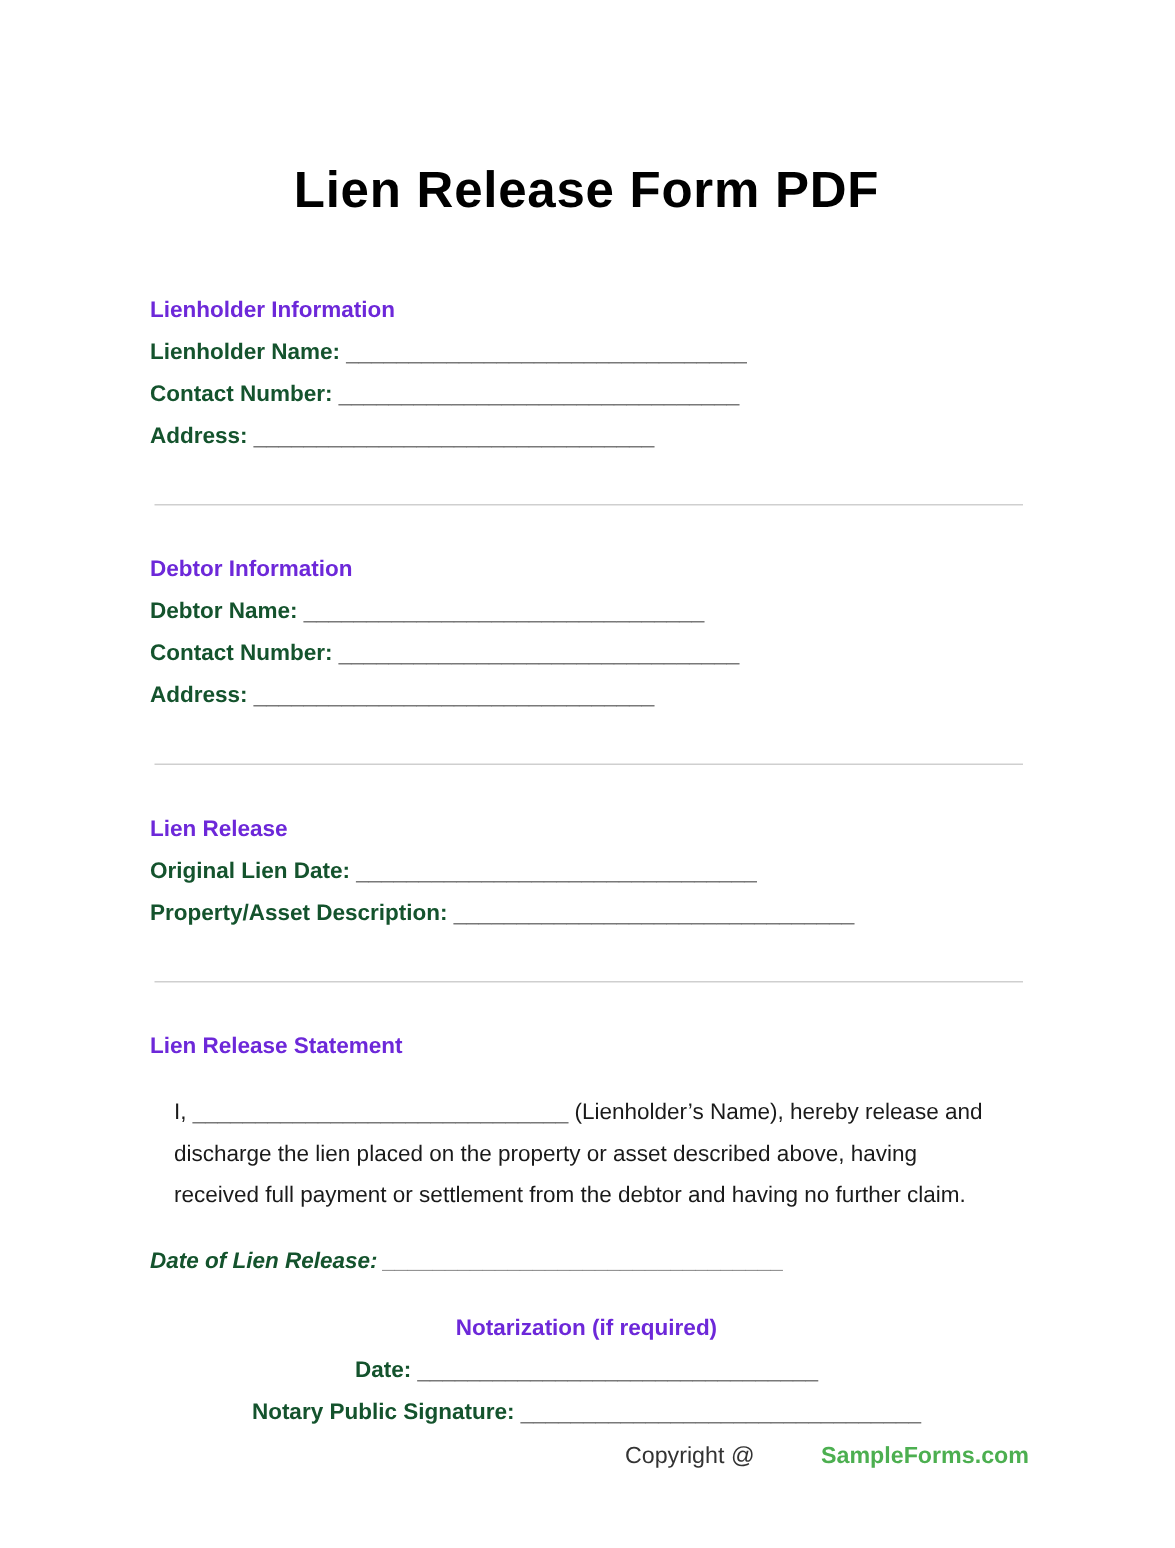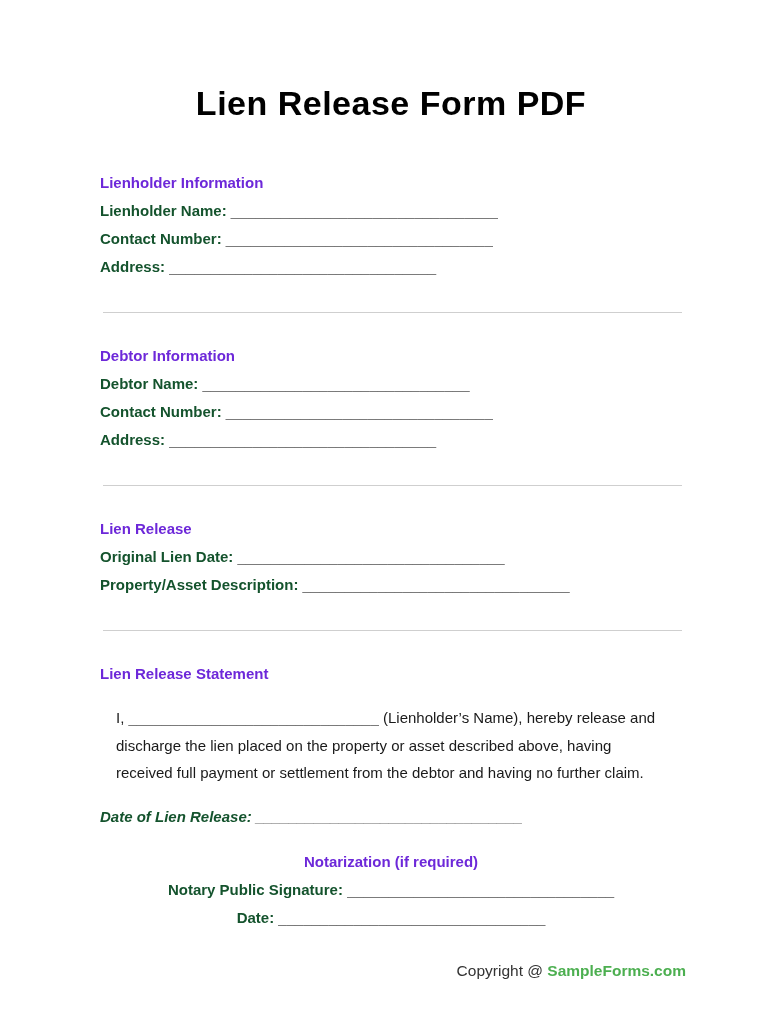--- a/index.html
+++ b/index.html
@@ -3,21 +3,21 @@
 <meta charset="utf-8">
 <style>
   html, body { margin: 0; padding: 0; background: #ffffff; }
   .page {
     position: relative;
     width: 745px;
     height: 1032px;
     margin: 0 auto;
     background: #ffffff;
     box-sizing: border-box;
-    padding: 84px 82px 0 81px;
+    padding: 108px 82px 0 81px;
     font-family: "Liberation Sans", sans-serif;
     font-size: 15px;
     color: #141414;
     overflow: hidden;
   }
   .title {
     margin: 0 0 46px 0;
     text-align: center;
     font-size: 34px;
     font-weight: 700;
@@ -46,20 +46,21 @@
     top: 962px;
     right: 78px;
     font-size: 15.5px;
     color: #333333;
   }
   .brand {
     color: #4caf50;
     font-weight: 700;
     text-decoration: none;
     cursor: pointer;
+    margin-left: 40px;
   }
 </style>
 </head>
 <body>
 
 <div class="page">
 
   <h1 class="title">Lien Release Form PDF</h1>
 
   <div class="section">
@@ -122,25 +123,25 @@
   </div>
 
   <div class="field release-date">
     <span class="label">Date of Lien Release:</span>
     <span class="blank">________________________________</span>
   </div>
 
   <div class="section notarization">
     <div class="heading">Notarization (if required)</div>
     <div class="field">
-      <span class="label">Notary Public Signature:</span>
+      <span class="label">Date:</span>
       <span class="blank">________________________________</span>
     </div>
     <div class="field">
-      <span class="label">Date:</span>
+      <span class="label">Notary Public Signature:</span>
       <span class="blank">________________________________</span>
     </div>
   </div>
 
   <div class="footer">
     <span>Copyright @</span>
     <a class="brand">SampleForms.com</a>
   </div>
 
 </div>

